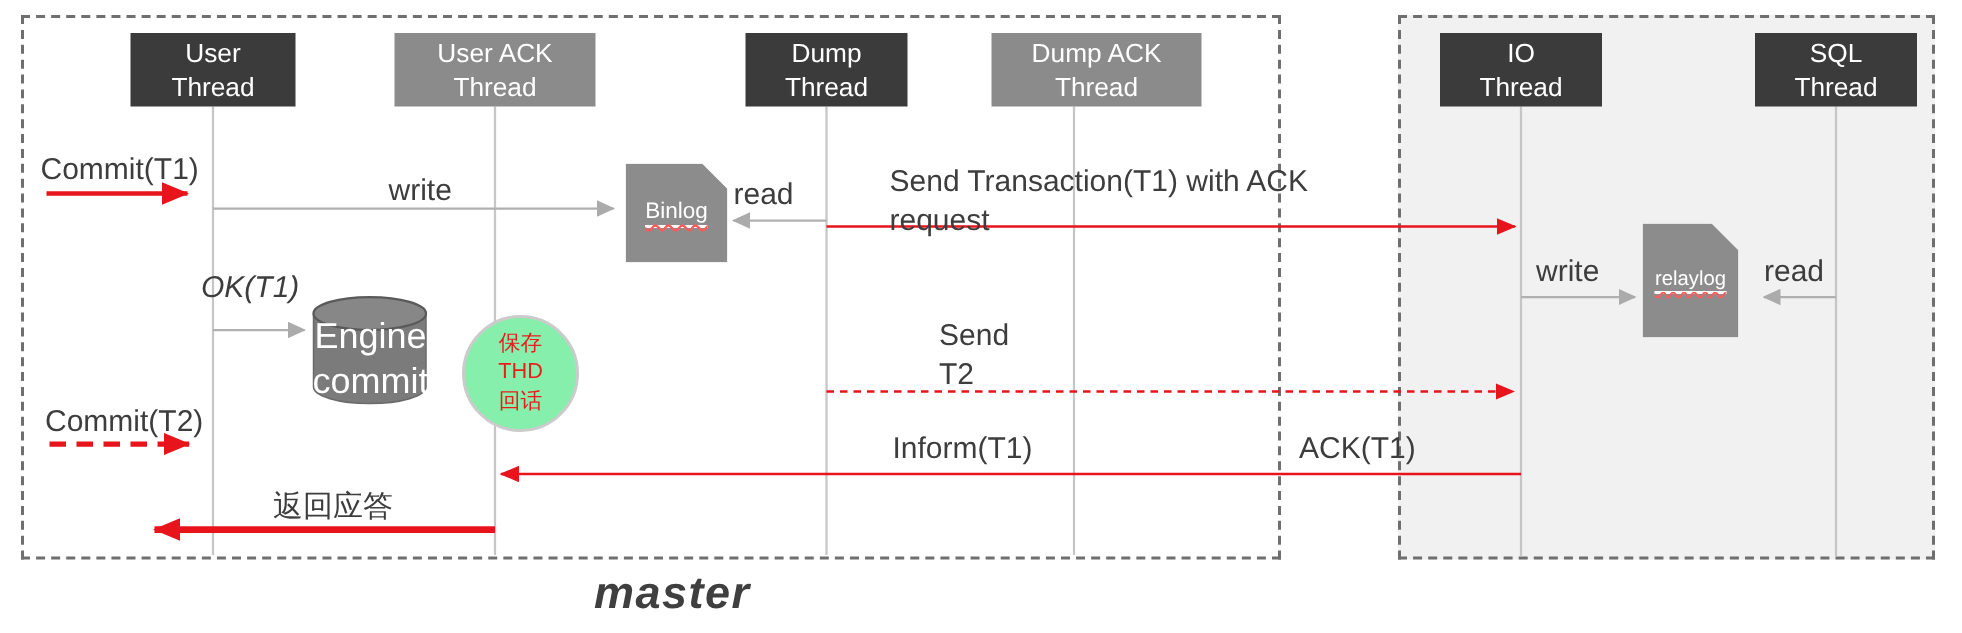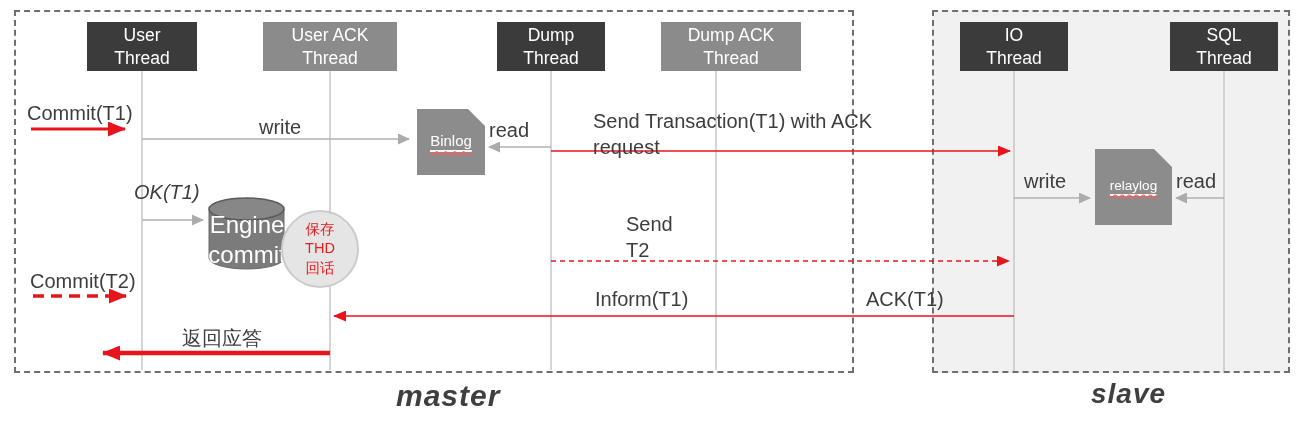--- a/index.html
+++ b/index.html
@@ -41,36 +41,36 @@
   .lbl-reply     { left:182px; top:325px; }
   .lbl-rwrite    { left:1024px; top:168px; }
   .lbl-rread     { left:1176px; top:168px; }
 
   .doc {
     position:absolute; background:#8c8c8c; color:#ffffff;
     display:flex; align-items:center; justify-content:center;
   }
   .doc-binlog   { left:417px;  top:109px; width:68px; height:66px;
     clip-path:polygon(0 0, calc(100% - 17px) 0, 100% 17px, 100% 100%, 0 100%); font-size:15px; }
-  .doc-relaylog { left:1095px; top:149px; width:77px; height:76px;
+  .doc-relaylog { left:1095px; top:149px; width:64px; height:76px;
     clip-path:polygon(0 0, calc(100% - 18px) 0, 100% 18px, 100% 100%, 0 100%); font-size:13.5px; }
   .doc .txt {
     border-bottom:2px solid #ffffff; padding-bottom:1px;
     text-decoration-line:underline; text-decoration-style:wavy;
     text-decoration-color:#ff5a5a; text-underline-offset:4px;
   }
 
   .cyl { position:absolute; left:208px; top:197px; }
   .eng-txt {
     position:absolute; left:200px; top:210px; width:94px;
     color:#ffffff; font-size:24px; line-height:1.25; text-align:center; white-space:pre-line;
   }
   .thd-circle {
-    position:absolute; left:281px; top:210px; width:78px; height:78px; box-sizing:border-box;
-    border:2px solid #cbcbcb; border-radius:50%; background:#e5e5e5;
+    position:absolute; left:308px; top:210px; width:78px; height:78px; box-sizing:border-box;
+    border:2px solid #cbcbcb; border-radius:50%; background:#86efac;
     display:flex; align-items:center; justify-content:center; text-align:center;
     color:#ed1c1c; font-size:14.5px; line-height:1.35; white-space:pre-line;
   }
 
   .region-label {
     position:absolute; font-weight:bold; font-style:italic; color:#3f3f3f; letter-spacing:1px;
   }
   .rl-master { left:396px;  top:379px; font-size:30px; }
   .rl-slave  { left:1091px; top:378px; font-size:28px; }
 </style>
@@ -155,15 +155,14 @@
   <div class="lbl lbl-commit-t2">Commit(T2)</div>
   <div class="lbl lbl-send-t2">Send
 T2</div>
   <div class="lbl lbl-inform">Inform(T1)</div>
   <div class="lbl lbl-ack">ACK(T1)</div>
   <div class="lbl lbl-reply">返回应答</div>
   <div class="lbl lbl-rwrite">write</div>
   <div class="lbl lbl-rread">read</div>
 
   <div class="region-label rl-master">master</div>
-  <div class="region-label rl-slave">slave</div>
 
 </div>
 
 </body></html>

